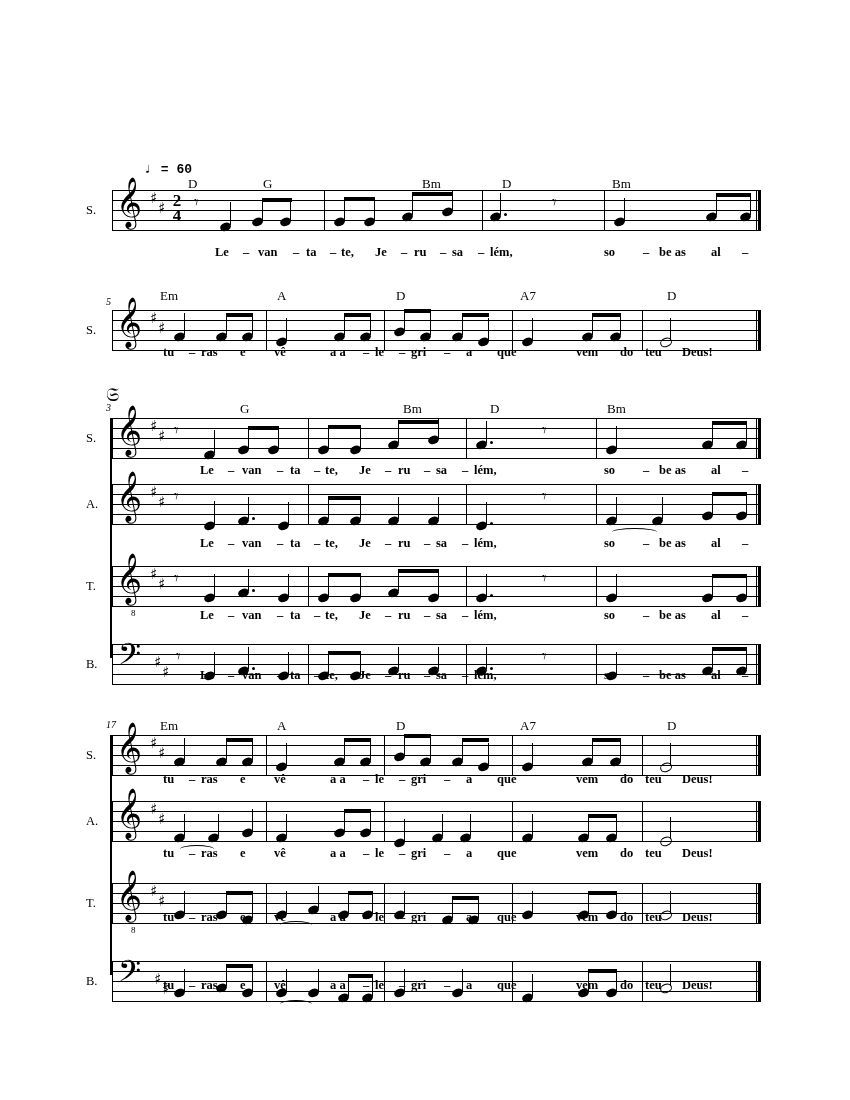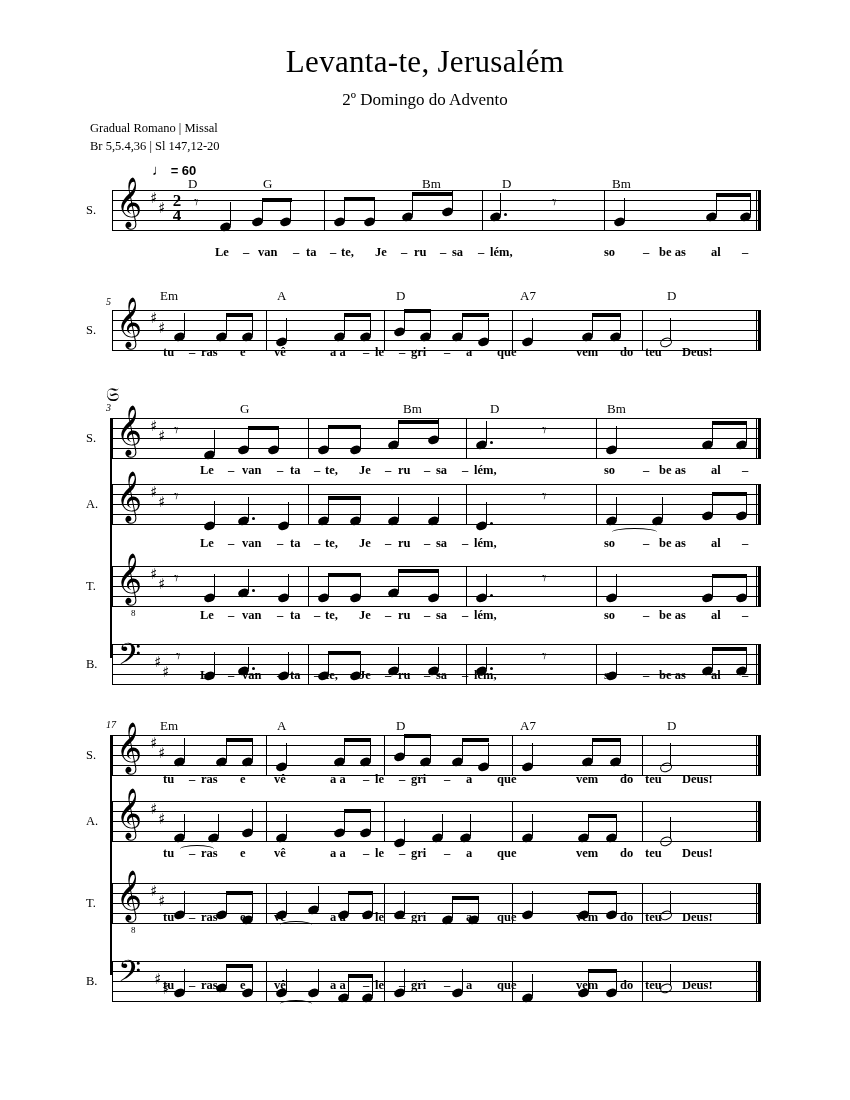--- a/index.html
+++ b/index.html
@@ -22,22 +22,22 @@
     position:absolute;top:90px;left:0;width:850px;text-align:center;
     font-size:17px;
   }
   .credits-left{
     position:absolute;top:120px;left:90px;font-size:12.5px;line-height:1.42;
   }
   .credits-right{
     position:absolute;top:120px;right:90px;font-size:12.5px;line-height:1.42;text-align:right;
   }
   .tempo{
-    position:absolute;top:161px;left:152px;font-size:13px;font-weight:bold;
-    font-family:Liberation Sans, sans-serif;
+    position:absolute;top:161px;left:144px;font-size:13px;font-weight:bold;
+    font-family:Liberation Mono, monospace;
   }
   .tempo .notehead{font-size:15px;}
 
   
   .system{position:absolute;}
   .staff{position:absolute;left:0;top:0;}
   .staff .line{position:absolute;left:0;height:1px;background:#000;}
   .barline{position:absolute;width:1px;background:#000;}
   .barline.thick{width:2.6px;}
   .brace-line{position:absolute;width:1.6px;background:#000;}
@@ -74,27 +74,21 @@
   .sharp{position:absolute;font-size:15px;line-height:10px;font-family:"DejaVu Sans",sans-serif;}
   .clefG{position:absolute;font-size:44px;line-height:44px;font-family:"DejaVu Sans",sans-serif;}
   .clefF{position:absolute;font-size:36px;line-height:36px;font-family:"DejaVu Sans",sans-serif;}
   .clef8{position:absolute;font-size:9px;font-family:"Liberation Serif",serif;}
 </style>
 </head>
 <body>
 
 <div class="page">
 
-  <div class="title">Levanta-te, Jerusalém</div>
-  <div class="subtitle">2º Domingo do Advento</div>
-
-  <div class="credits-left">
-    <div>Gradual Romano | Missal</div>
-    <div>Br 5,5.4,36 | Sl 147,12-20</div>
-  </div>
+
 
 
   <div class="tempo">
     <span class="notehead">♩</span>
     <span>= 60</span>
   </div>
 
   <div class="system" style="left:112px;top:190px;width:648px;height:46px;">
     <div class="staff" style="width:648px;height:42px;">
       <div class="line" style="top:0px;width:648px;"></div>

